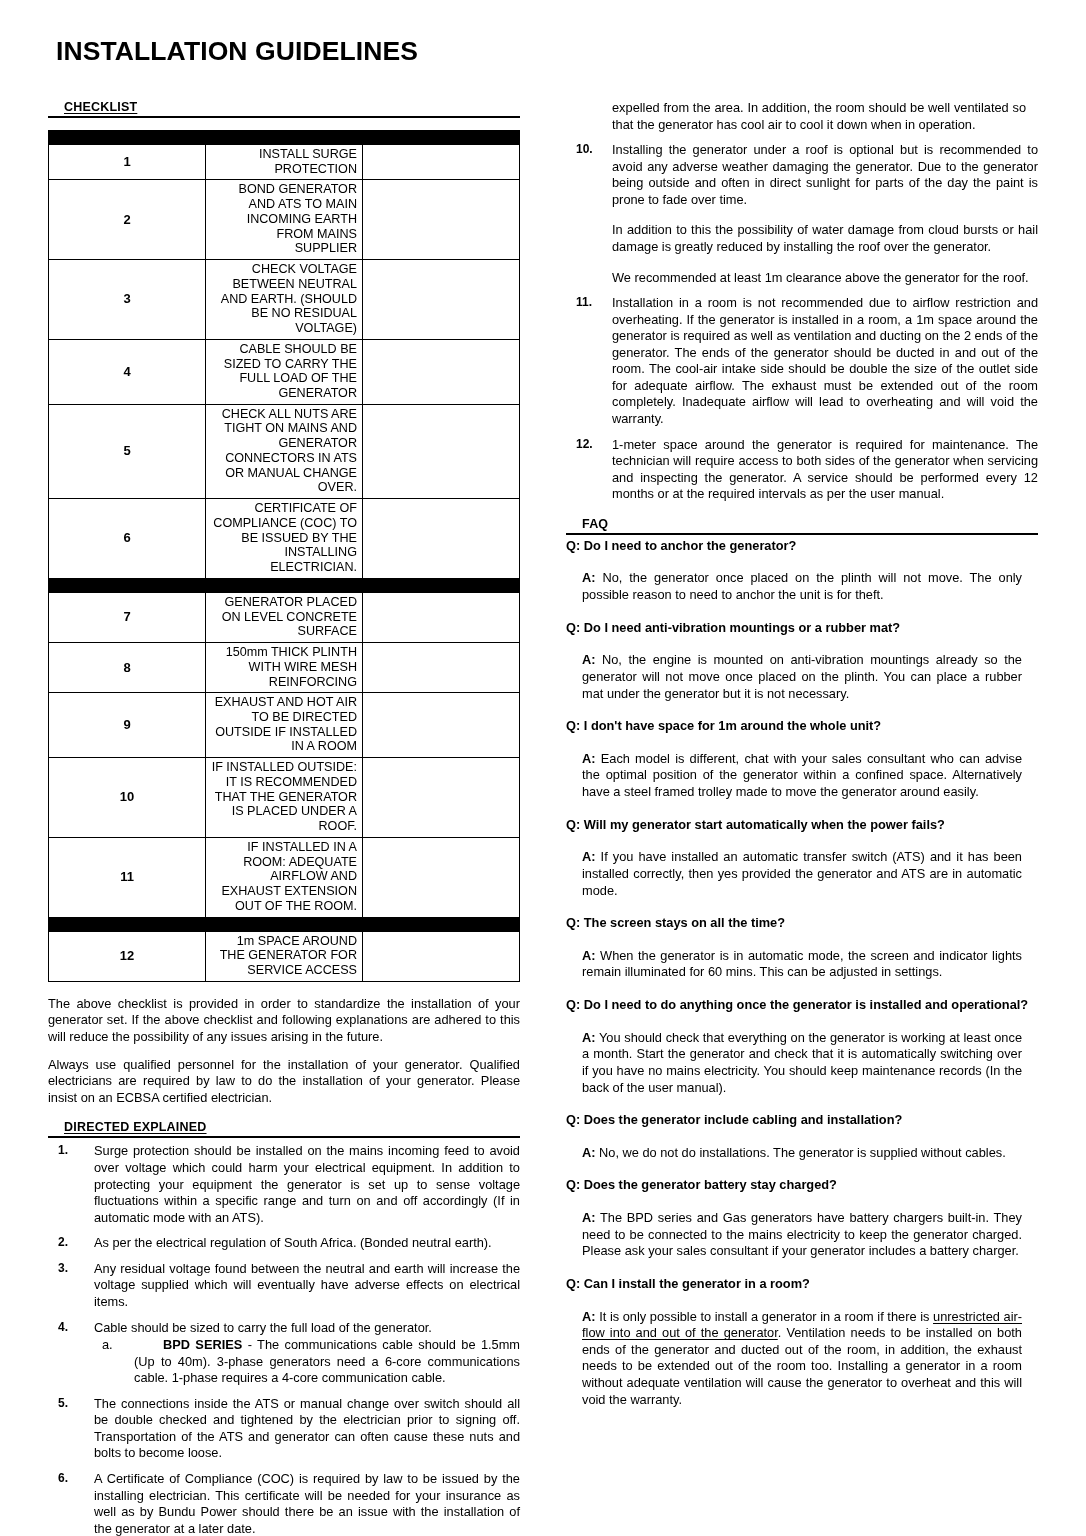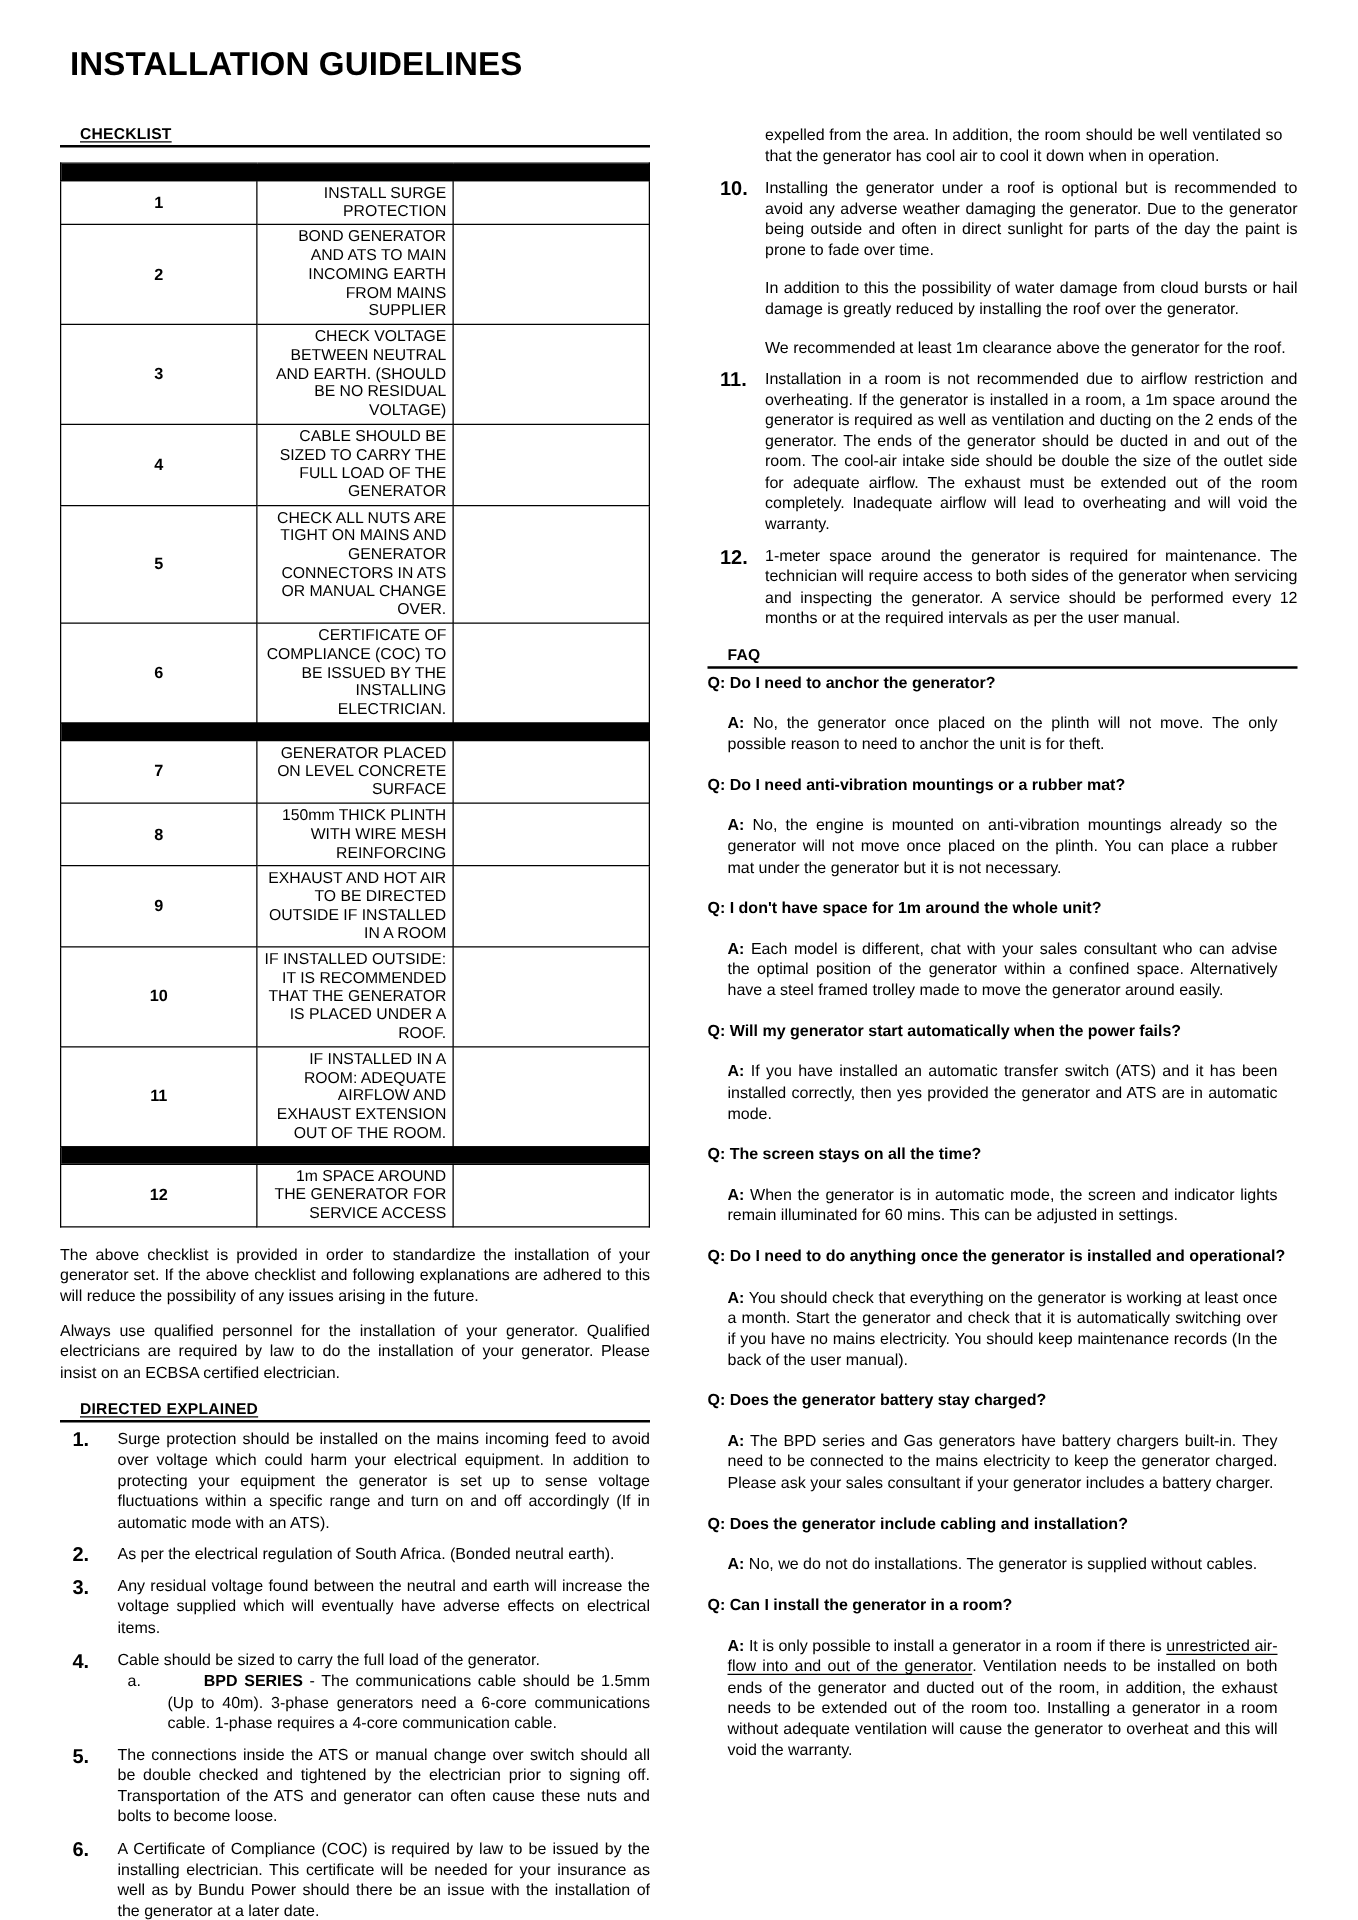--- a/index.html
+++ b/index.html
@@ -115,21 +115,21 @@
     margin-bottom: 9px;
     font-size: 12.8px;
     line-height: 1.295;
     text-align: justify;
   }
   .numlist > li > .marker {
     position: absolute;
     left: 10px;
     top: 0;
     font-weight: bold;
-    font-size: 16px;
+    font-size: 12px;
   }
   .sublist {
     margin: 0;
     padding: 0;
     list-style: none;
   }
   .sublist > li {
     position: relative;
     padding-left: 40px;
     margin-top: 1px;
@@ -347,28 +347,28 @@
       <p class="faq-q">Q: The screen stays on all the time?</p>
       <p class="faq-a"><span class="lbl">A:</span><span> When the generator is in automatic mode, the screen and indicator lights remain illuminated for 60 mins. This can be adjusted in settings.</span></p>
     </div>
 
     <div class="faq-block">
       <p class="faq-q">Q: Do I need to do anything once the generator is installed and operational?</p>
       <p class="faq-a"><span class="lbl">A:</span><span> You should check that everything on the generator is working at least once a month. Start the generator and check that it is automatically switching over if you have no mains electricity. You should keep maintenance records (In the back of the user manual).</span></p>
     </div>
 
     <div class="faq-block">
+      <p class="faq-q">Q: Does the generator include cabling and installation?</p>
+      <p class="faq-a"><span class="lbl">A:</span><span> No, we do not do installations. The generator is supplied without cables.</span></p>
+    </div>
+
+    <div class="faq-block">
       <p class="faq-q">Q: Does the generator battery stay charged?</p>
       <p class="faq-a"><span class="lbl">A:</span><span> The BPD series and Gas generators have battery chargers built-in. They need to be connected to the mains electricity to keep the generator charged. Please ask your sales consultant if your generator includes a battery charger.</span></p>
     </div>
 
     <div class="faq-block">
-      <p class="faq-q">Q: Does the generator include cabling and installation?</p>
-      <p class="faq-a"><span class="lbl">A:</span><span> No, we do not do installations. The generator is supplied without cables.</span></p>
-    </div>
-
-    <div class="faq-block">
       <p class="faq-q">Q: Can I install the generator in a room?</p>
       <p class="faq-a"><span class="lbl">A:</span><span> It is only possible to install a generator in a room if there is </span><span class="u">unrestricted air-flow into and out of the generator</span><span>. Ventilation needs to be installed on both ends of the generator and ducted out of the room, in addition, the exhaust needs to be extended out of the room too. Installing a generator in a room without adequate ventilation will cause the generator to overheat and this will void the warranty.</span></p>
     </div>
 
   </div>
 </div>
 
 </body></html>

